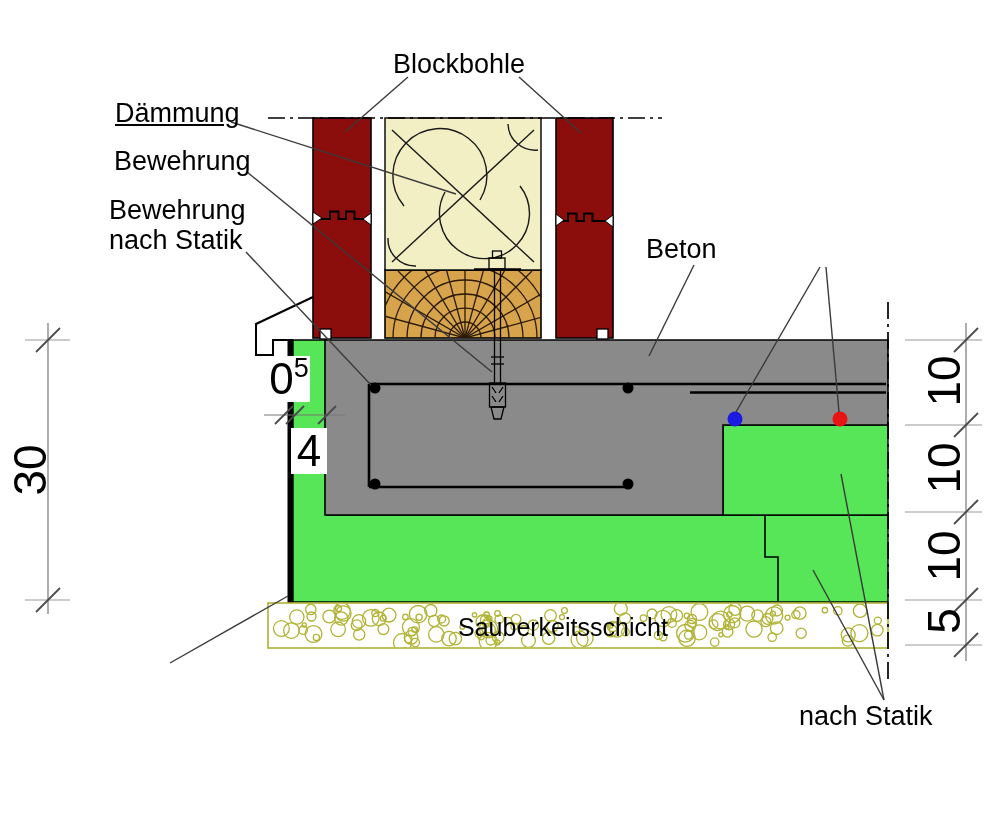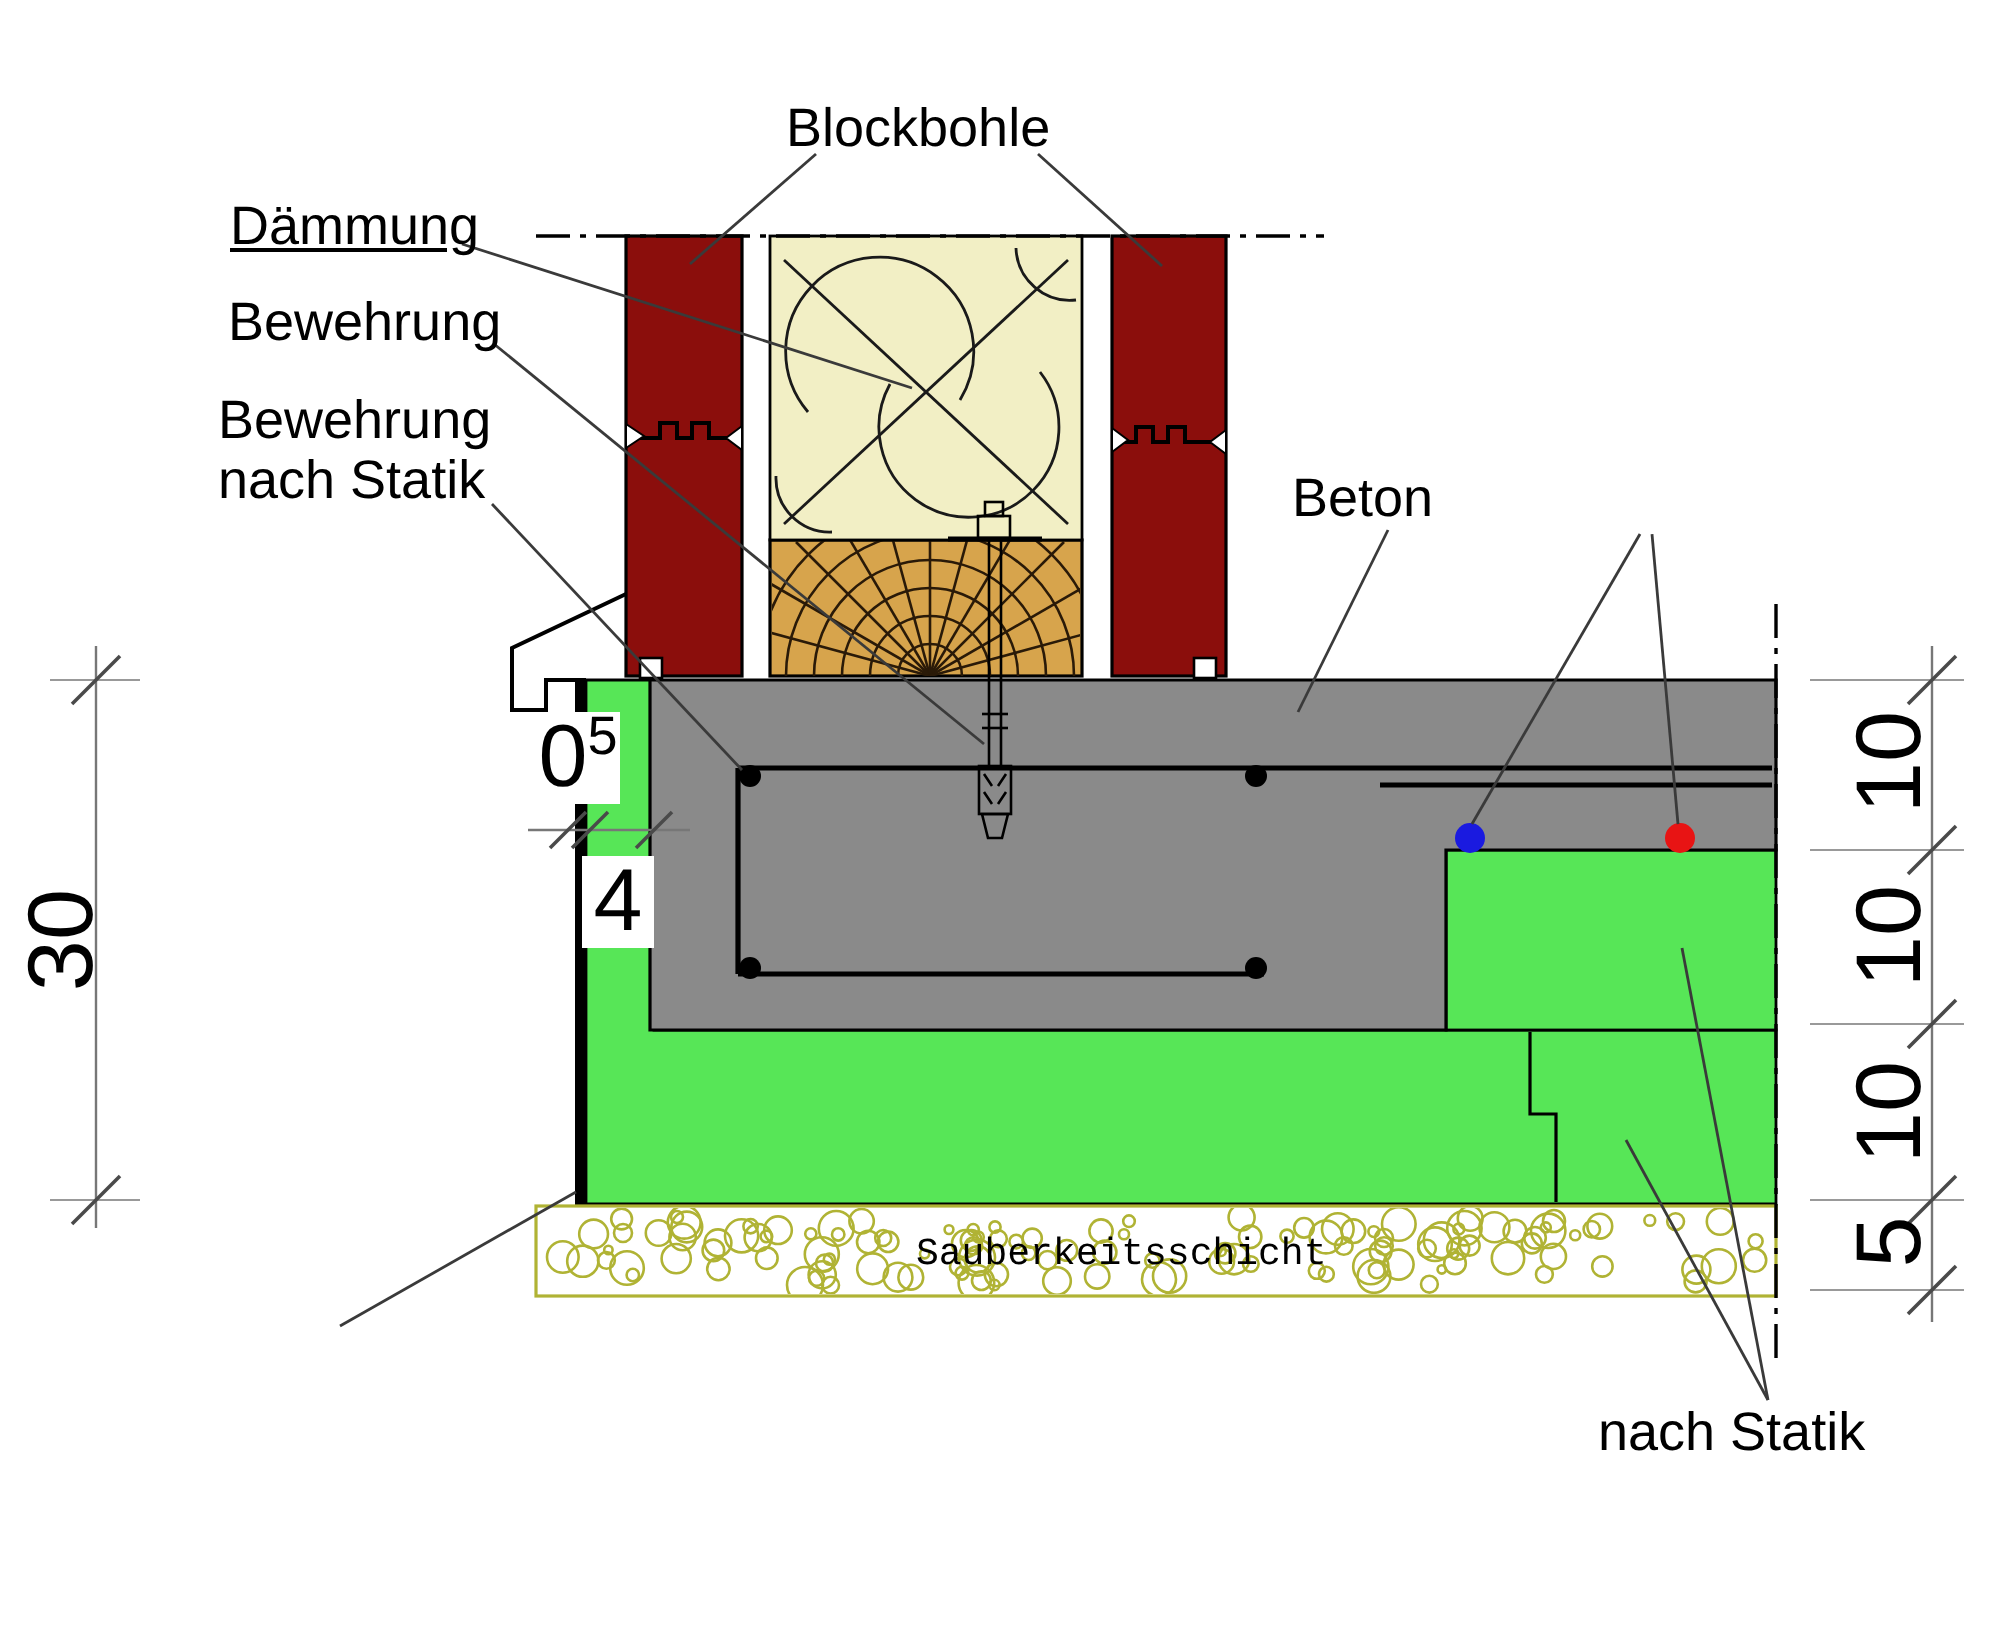--- a/index.html
+++ b/index.html
@@ -1,20 +1,20 @@
 <!DOCTYPE html>
 <html><head>
 <meta charset="utf-8">
 <style>
   html,body{margin:0;padding:0;background:#fff;}
   .canvas{position:relative;width:1000px;height:818px;background:#fff;overflow:hidden;
           font-family:"Liberation Sans",sans-serif;}
   .canvas svg{position:absolute;left:0;top:0;}
   .lbl{position:absolute;font-size:27px;line-height:30px;color:#000;white-space:nowrap;}
-  .lbl-small{font-size:19px;font-family:Liberation Mono, monospace;}
+  .lbl-small{font-size:25px;}
   .dim{position:absolute;font-size:46px;color:#000;white-space:nowrap;
        transform:translate(-50%,-50%) rotate(-90deg);}
   .dimbox{position:absolute;background:#fff;display:flex;justify-content:center;
           font-size:44px;color:#000;}
   .dimbox .supv{font-size:27px;line-height:27px;margin-top:-1px;}
   .b05{left:268px;top:356px;width:42px;height:46px;line-height:46px;}
   .b4{left:291px;top:428px;width:36px;height:46px;line-height:46px;}
 </style>
 </head>
 <body>

